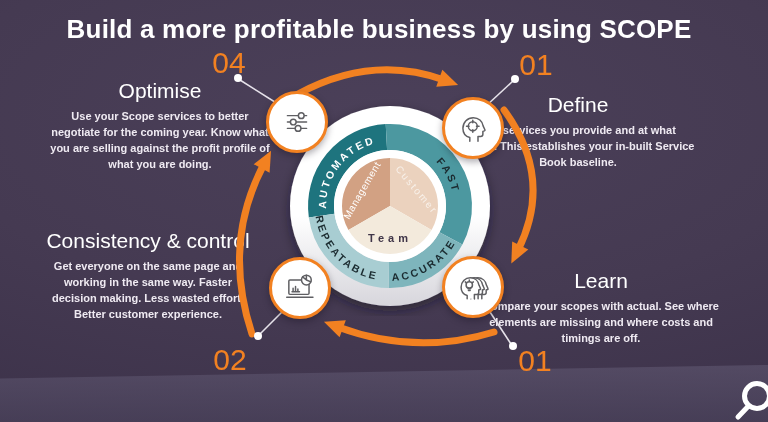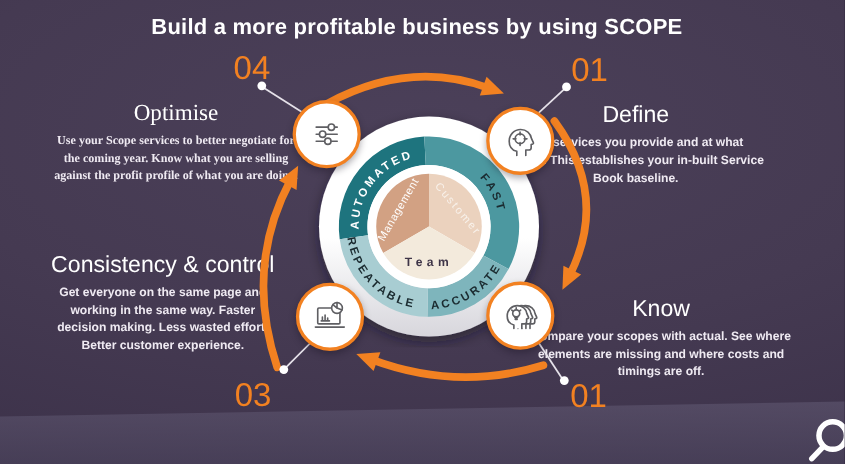--- a/index.html
+++ b/index.html
@@ -10,32 +10,32 @@
       radial-gradient(130% 100% at 50% 28%, #4b4059 0%, #453a52 45%, #382e46 100%);
   }
   .floor{
     position:absolute;left:0;right:0;bottom:0;height:62px;
     background:linear-gradient(180deg,#655d77 0%,#4e4760 100%);
     clip-path:polygon(0 30%,100% 8%,100% 100%,0 100%);
     opacity:.55;
   }
   .main-title{
     position:absolute;left:0;right:10px;top:14px;text-align:center;
-    color:var(--title-text,#fff);font-size:20px;font-weight:600;letter-spacing:.2px;
+    color:var(--title-text,#fff);font-size:26px;font-weight:600;letter-spacing:.2px;
   }
   .step-num{
     position:absolute;width:64px;text-align:center;
     color:var(--accent-orange,#f28121);font-size:30px;font-weight:400;
   }
   #num-04{left:197px;top:46px;} #num-01{left:504px;top:48px;}
   #num-03{left:198px;top:343px;} #num-02{left:503px;top:344px;}
   .step-block{position:absolute;text-align:center;color:#fff;}
   .step-title{font-size:21px;font-weight:400;line-height:25px;margin-bottom:5px;color:#fff;}
   .step-body{font-size:11px;font-weight:600;line-height:16px;color:#efeaf2;}
-  #block-optimise{left:48px;top:90px;width:224px;font-family:Liberation Serif, serif;}
+  #block-optimise{left:48px;top:78px;width:224px;}
   #block-define{left:461px;top:92px;width:234px;}
   #block-consistency{left:43px;top:228px;width:210px;}
   #block-learn{left:483px;top:268px;width:236px;}
   svg{display:block;}
   .overlay{position:absolute;left:0;top:0;pointer-events:none;}
   .cycle-arrow{stroke:var(--accent-orange,#f28121);stroke-width:7;fill:none;stroke-linecap:round;}
   .connector{stroke:#e6e2ea;stroke-width:1.6;}
   .connector-dot{fill:#ffffff;}
   .wheel-wrap{position:absolute;left:280px;top:96px;width:220px;height:220px;}
   .icon-circle{
@@ -55,37 +55,37 @@
 <body>
 
 <div class="stage">
 
   <div class="floor"></div>
 
   <div class="main-title">Build a more profitable business by using SCOPE</div>
 
   <div class="step-num" id="num-04">04</div>
   <div class="step-num" id="num-01">01</div>
-  <div class="step-num" id="num-03">03</div>
+  <div class="step-num" id="num-03">02</div>
   <div class="step-num" id="num-02">01</div>
 
   <div class="step-block" id="block-optimise">
     <div class="step-title">Optimise</div>
     <div class="step-body">Use your Scope services  to better negotiate for the coming year.  Know what you are selling against the profit profile of what you are doing.</div>
   </div>
   <div class="step-block" id="block-define">
     <div class="step-title">Define</div>
     <div class="step-body">The services you provide and at what prices. This establishes your in-built Service Book baseline.</div>
   </div>
   <div class="step-block" id="block-consistency">
     <div class="step-title">Consistency &amp; control</div>
     <div class="step-body">Get everyone on the same page and working in the same way. Faster decision making. Less wasted effort. Better customer experience.</div>
   </div>
   <div class="step-block" id="block-learn">
-    <div class="step-title">Know</div>
+    <div class="step-title">Learn</div>
     <div class="step-body">Compare your scopes with actual. See where elements are missing and where costs and timings are off.</div>
   </div>
 
   <div class="wheel-wrap">
     <svg viewBox="-110 -110 220 220" width="220" height="220">
       <defs>
         <linearGradient id="wg" x1="0" y1="0" x2="0" y2="1">
           <stop offset="0.55" stop-color="#ffffff"></stop>
           <stop offset="1" stop-color="#d7d6dc"></stop>
         </linearGradient>

